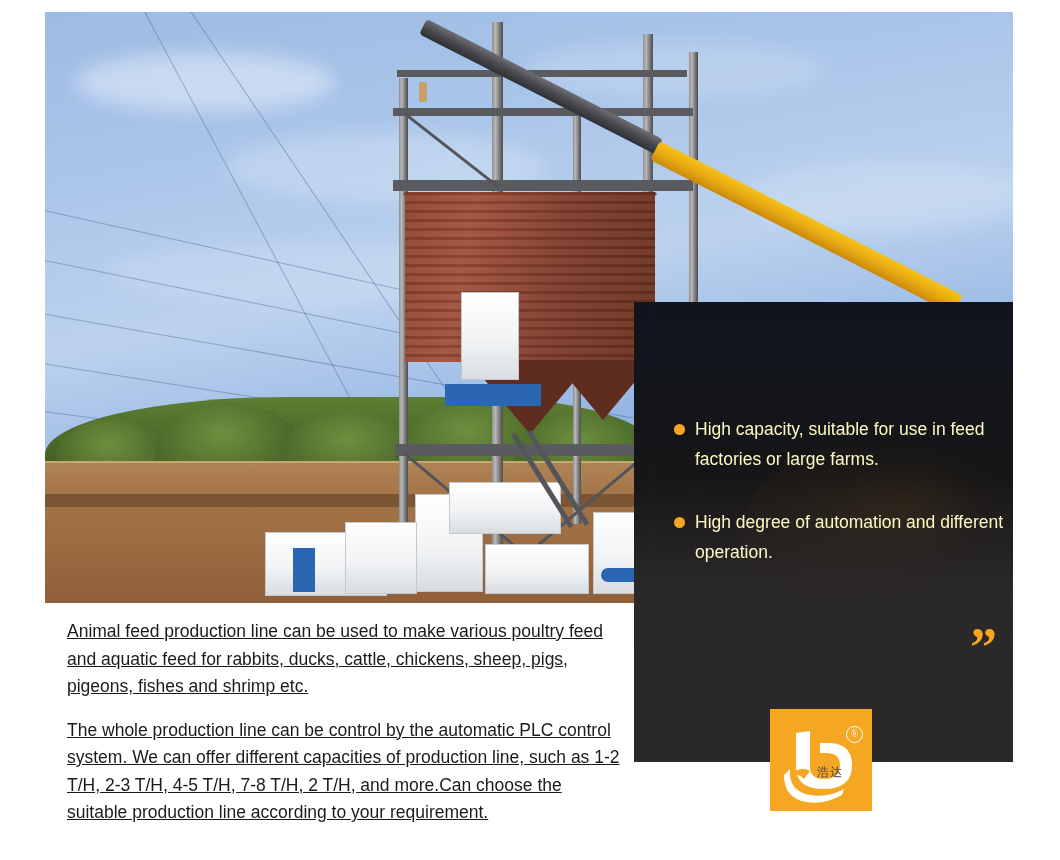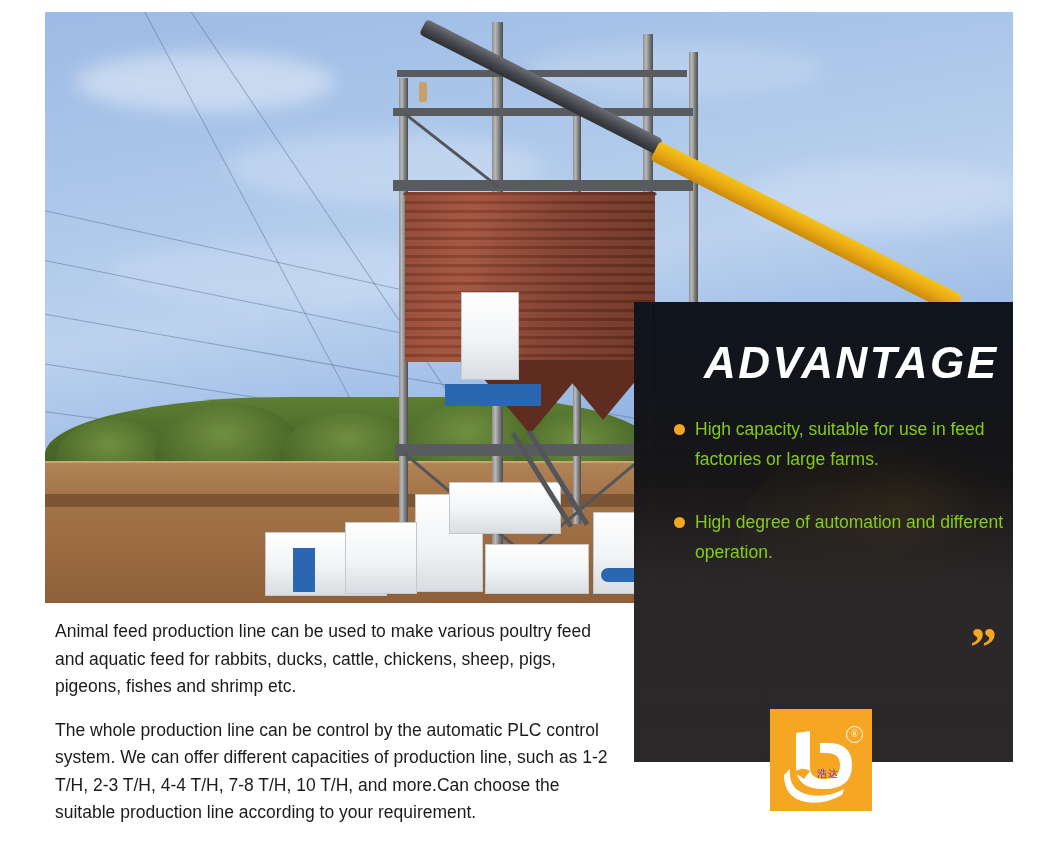--- a/index.html
+++ b/index.html
@@ -210,21 +210,21 @@
   .adv-list {
     position: absolute;
     left: 40px;
     top: 112px;
     width: 330px;
   }
   .adv-item {
     position: relative;
     padding-left: 21px;
     margin-bottom: 33px;
-    color: #84cc16;
+    color: #fef9c3;
     font-size: 17.5px;
     line-height: 30px;
   }
   .adv-bullet {
     position: absolute;
     left: 0;
     top: 10px;
     width: 11px;
     height: 11px;
     border-radius: 50%;
@@ -266,38 +266,39 @@
     color: #ffffff;
     font-size: 10px;
     line-height: 14px;
     text-align: center;
     font-family: "Liberation Serif", serif;
   }
   .logo-cn {
     position: absolute;
     left: 47px;
     bottom: 30px;
-    color: #6d28d9;
-    font-size: 10px;
+    color: #404040;
+    font-size: 12px;
     letter-spacing: 1px;
     font-family: "DejaVu Sans", sans-serif;
   }
 
   
   .copy {
     position: absolute;
     left: 55px;
     top: 618px;
     width: 566px;
   }
   .copy p {
-    margin: 0 0 16px 0;
+    margin: 0 0 16px 12px;
     font-size: 17.5px;
     line-height: 27.5px;
     color: #1b1b1b;
+    text-decoration: underline;
   }
 </style>
 </head>
 <body>
 
 <div id="page">
 
   <div class="photo">
     <div class="sky"></div>
 
@@ -379,21 +380,20 @@
       <div class="adv-low-part"></div>
       <div class="adv-excav"></div>
       <div class="adv-excav2"></div>
       <div class="adv-struct" style="left:4%;top:0;width:3px;height:62%;"></div>
       <div class="adv-struct" style="left:16%;top:8%;width:2px;height:52%;"></div>
       <div class="adv-struct" style="left:0;top:31%;width:26%;height:2px;"></div>
       <div class="adv-struct" style="left:0;top:66%;width:100%;height:2px;"></div>
     </div>
     <div class="adv-scrim"></div>
 
-    <div class="adv-title">ADVANTAGE</div>
 
     <div class="adv-list">
       <div class="adv-item">
         <span class="adv-bullet"></span>
         <span>High capacity, suitable for use in feed factories or large farms.</span>
       </div>
       <div class="adv-item">
         <span class="adv-bullet"></span>
         <span>High degree of automation and different operation.</span>
       </div>
@@ -407,16 +407,16 @@
       <path d="M26 24 L40 22 L40 58 Q40 70 54 70 Q70 70 70 56 Q70 44 56 44 L50 44 L50 34 L58 34 Q82 34 82 56 Q82 80 54 80 Q26 80 26 58 Z" fill="#ffffff"></path>
       <path d="M20 60 Q18 82 40 86 Q58 89 74 80 L72 86 Q54 96 36 93 Q14 89 14 66 Z" fill="#ffffff"></path>
       <path d="M22 66 Q30 56 40 62 L34 70 Q28 64 22 66 Z" fill="#f5a623"></path>
     </svg>
     <div class="logo-reg">®</div>
     <div class="logo-cn">浩达</div>
   </div>
 
   <div class="copy">
     <p>Animal feed production line can be used to make various poultry feed and aquatic feed for rabbits, ducks, cattle, chickens, sheep, pigs, pigeons, fishes and shrimp etc.</p>
-    <p>The whole production line can be control by the automatic PLC control system. We can offer different capacities of production line, such as 1-2 T/H, 2-3 T/H, 4-4 T/H, 7-8 T/H, 10 T/H, and more.Can choose the suitable production line according to your requirement.</p>
+    <p>The whole production line can be control by the automatic PLC control system. We can offer different capacities of production line, such as 1-2 T/H, 2-3 T/H, 4-5 T/H, 7-8 T/H, 2 T/H, and more.Can choose the suitable production line according to your requirement.</p>
   </div>
 
 </div>
 
 </body></html>

